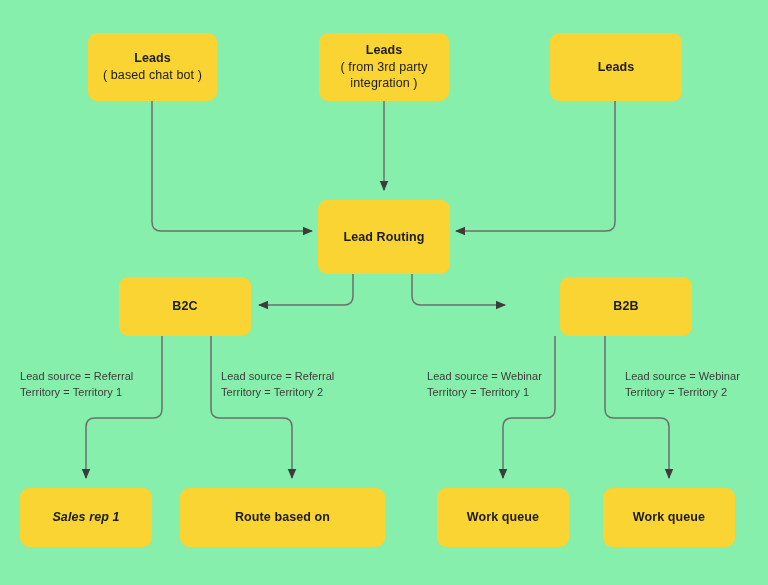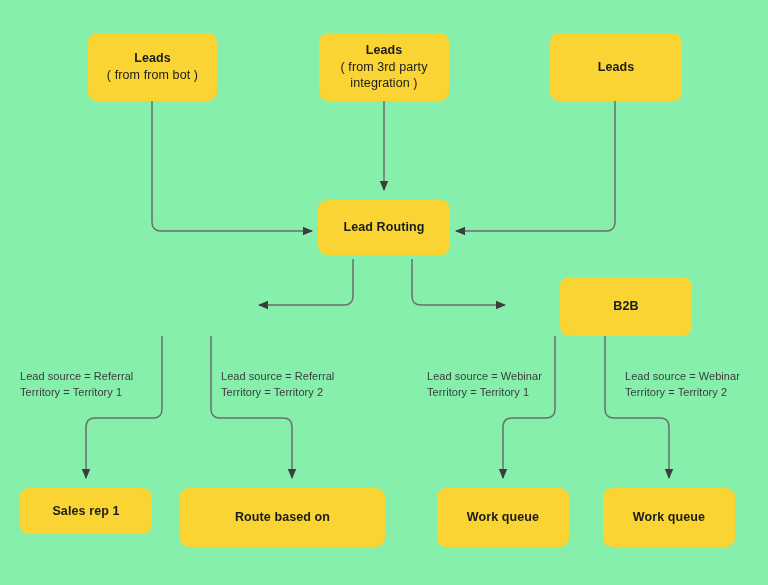--- a/index.html
+++ b/index.html
@@ -101,48 +101,51 @@
 
       <path d="M 555,336 L 555,409 Q 555,418 546,418 L 512,418 Q 503,418 503,427 L 503,478" marker-end="url(#arrow-d)"></path>
 
       <path d="M 605,336 L 605,409 Q 605,418 614,418 L 660,418 Q 669,418 669,427 L 669,478" marker-end="url(#arrow-d)"></path>
     </g>
   </svg>
 
   <div class="node" style="left:88px; top:33px; width:129px; height:68px;">
     <div>
       <div class="ttl">Leads</div>
-      <div class="sub">( from from bot )</div>
+      <div class="sub">( based chat bot )</div>
     </div>
   </div>
 
   <div class="node" style="left:319px; top:33px; width:130px; height:68px;">
     <div>
       <div class="ttl">Leads</div>
       <div class="sub">( from 3rd party</div>
       <div class="sub">integration )</div>
     </div>
   </div>
 
   <div class="node" style="left:550px; top:33px; width:132px; height:68px;">
     <div>
       <div class="ttl">Leads</div>
     </div>
   </div>
 
-  <div class="node single" style="left:318px; top:200px; width:132px; height:55px;">
+  <div class="node single" style="left:318px; top:200px; width:132px; height:74px;">
     <div class="ttl">Lead Routing</div>
   </div>
 
+  <div class="node single" style="left:119px; top:277px; width:132px; height:59px;">
+    <div class="ttl">B2C</div>
+  </div>
 
   <div class="node single" style="left:513px; top:277px; width:132px; height:59px;margin-left:47px;">
     <div class="ttl">B2B</div>
   </div>
 
-  <div class="node single" style="left:20px; top:488px; width:132px; height:46px;">
+  <div class="node single" style="left:20px; top:488px; width:132px; height:59px;font-style:italic;">
     <div class="ttl">Sales rep 1</div>
   </div>
 
   <div class="node route" style="left:180px; top:488px; width:205px; height:59px;">
     <div>
       <div class="ttl">Route based on</div>
     </div>
   </div>
 
   <div class="node single" style="left:437px; top:488px; width:132px; height:59px;">

